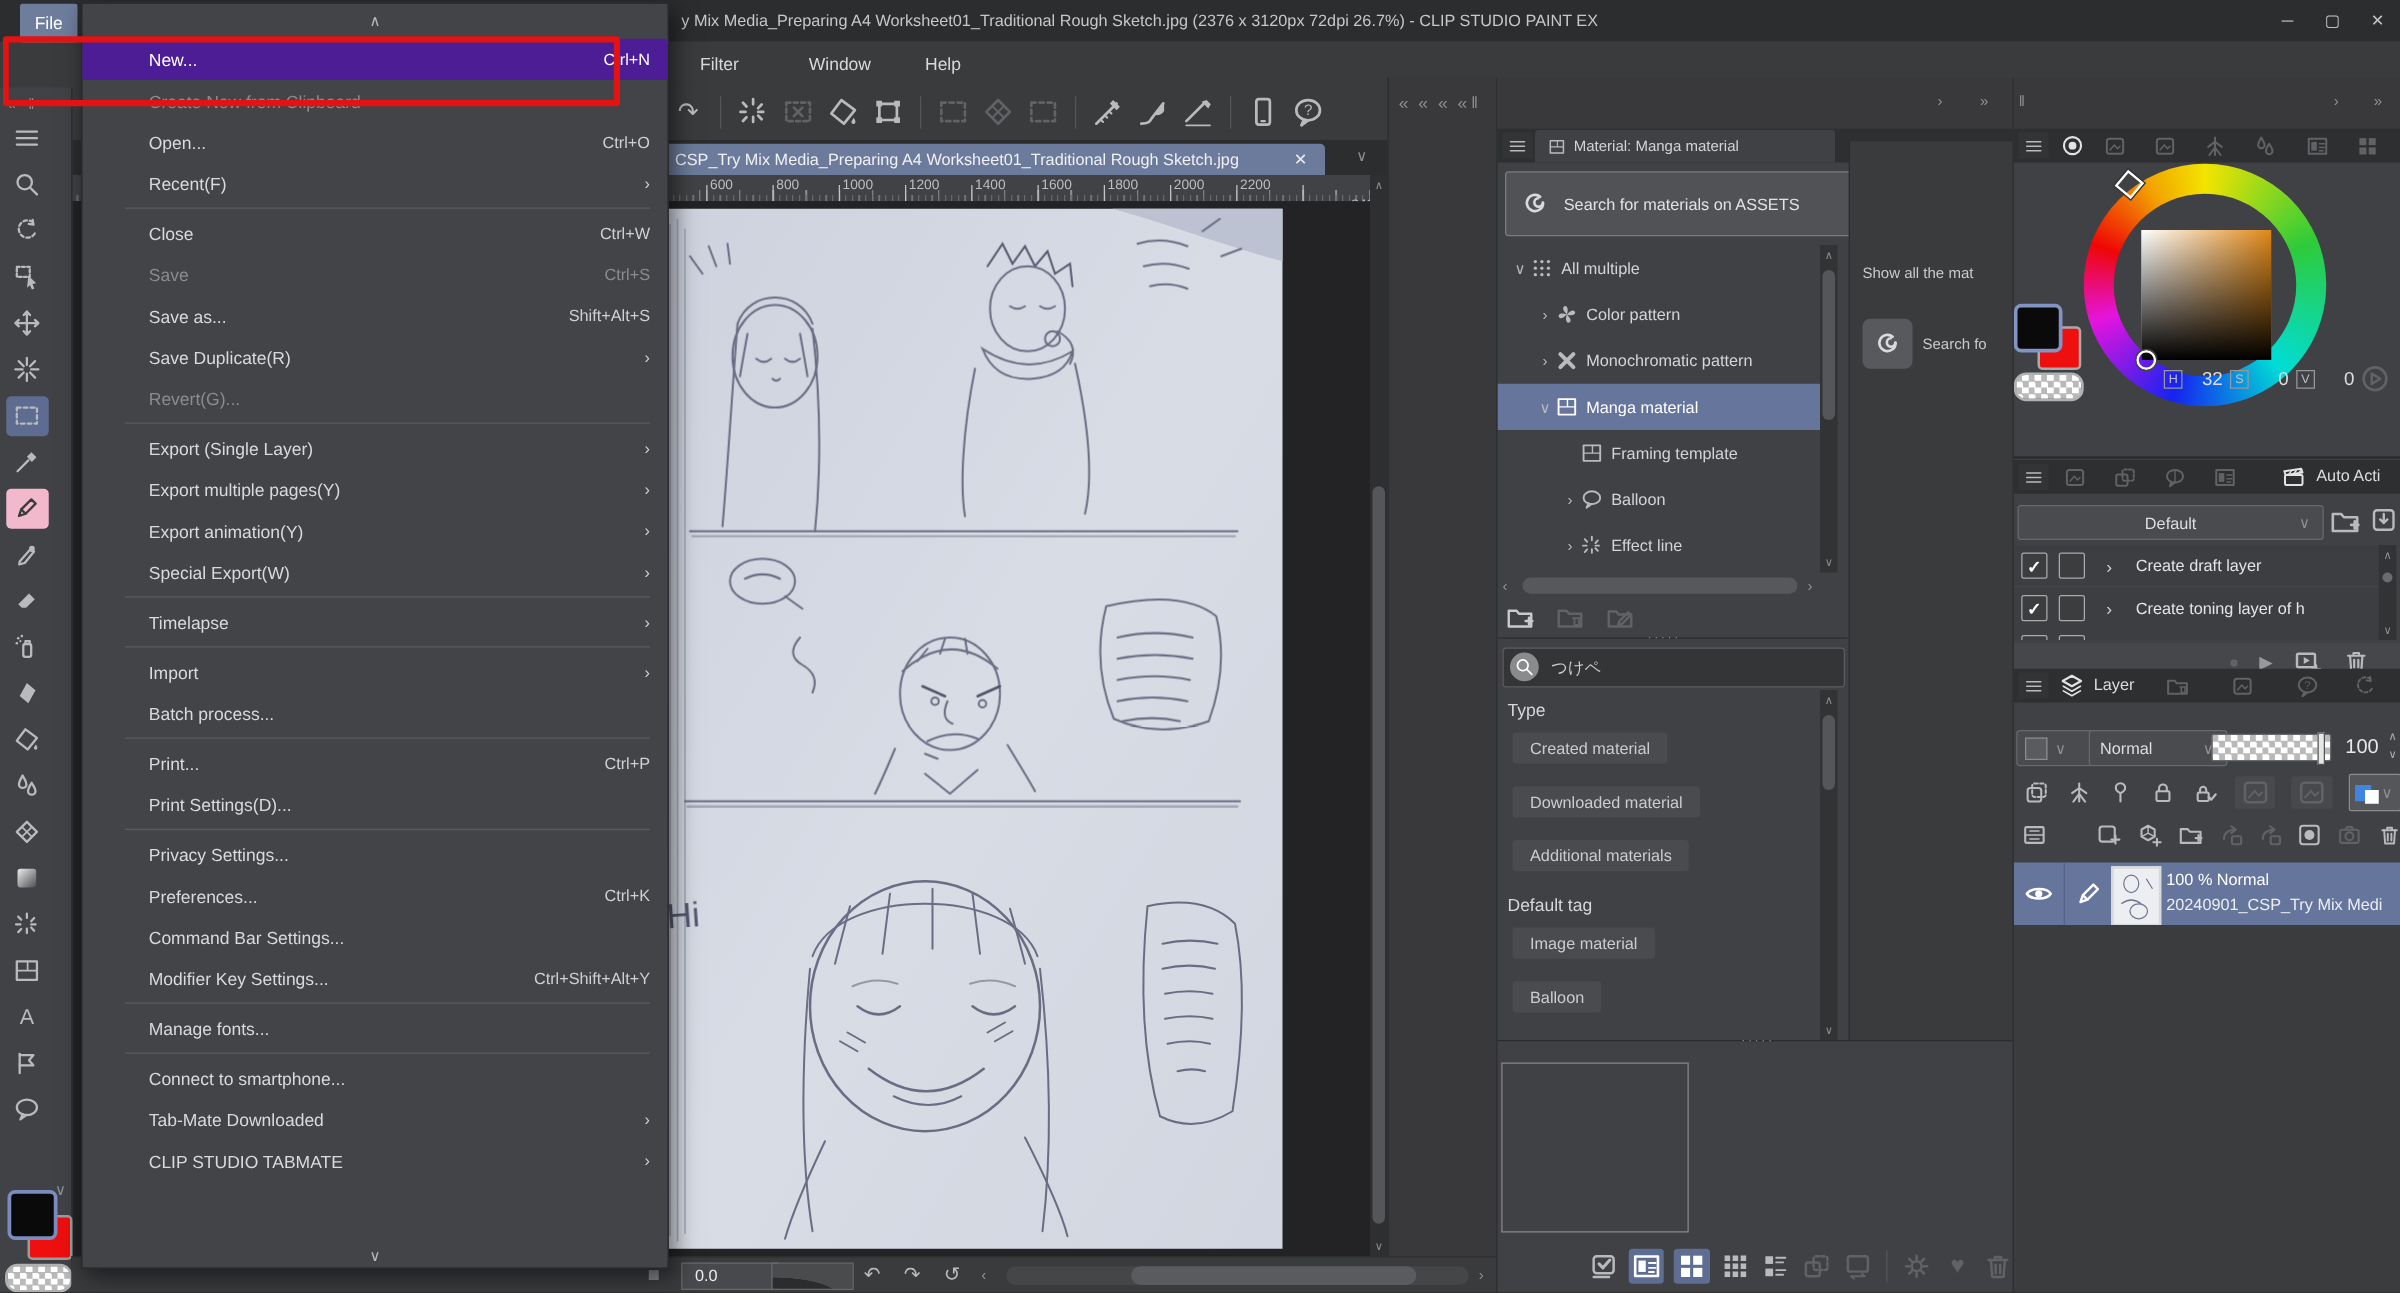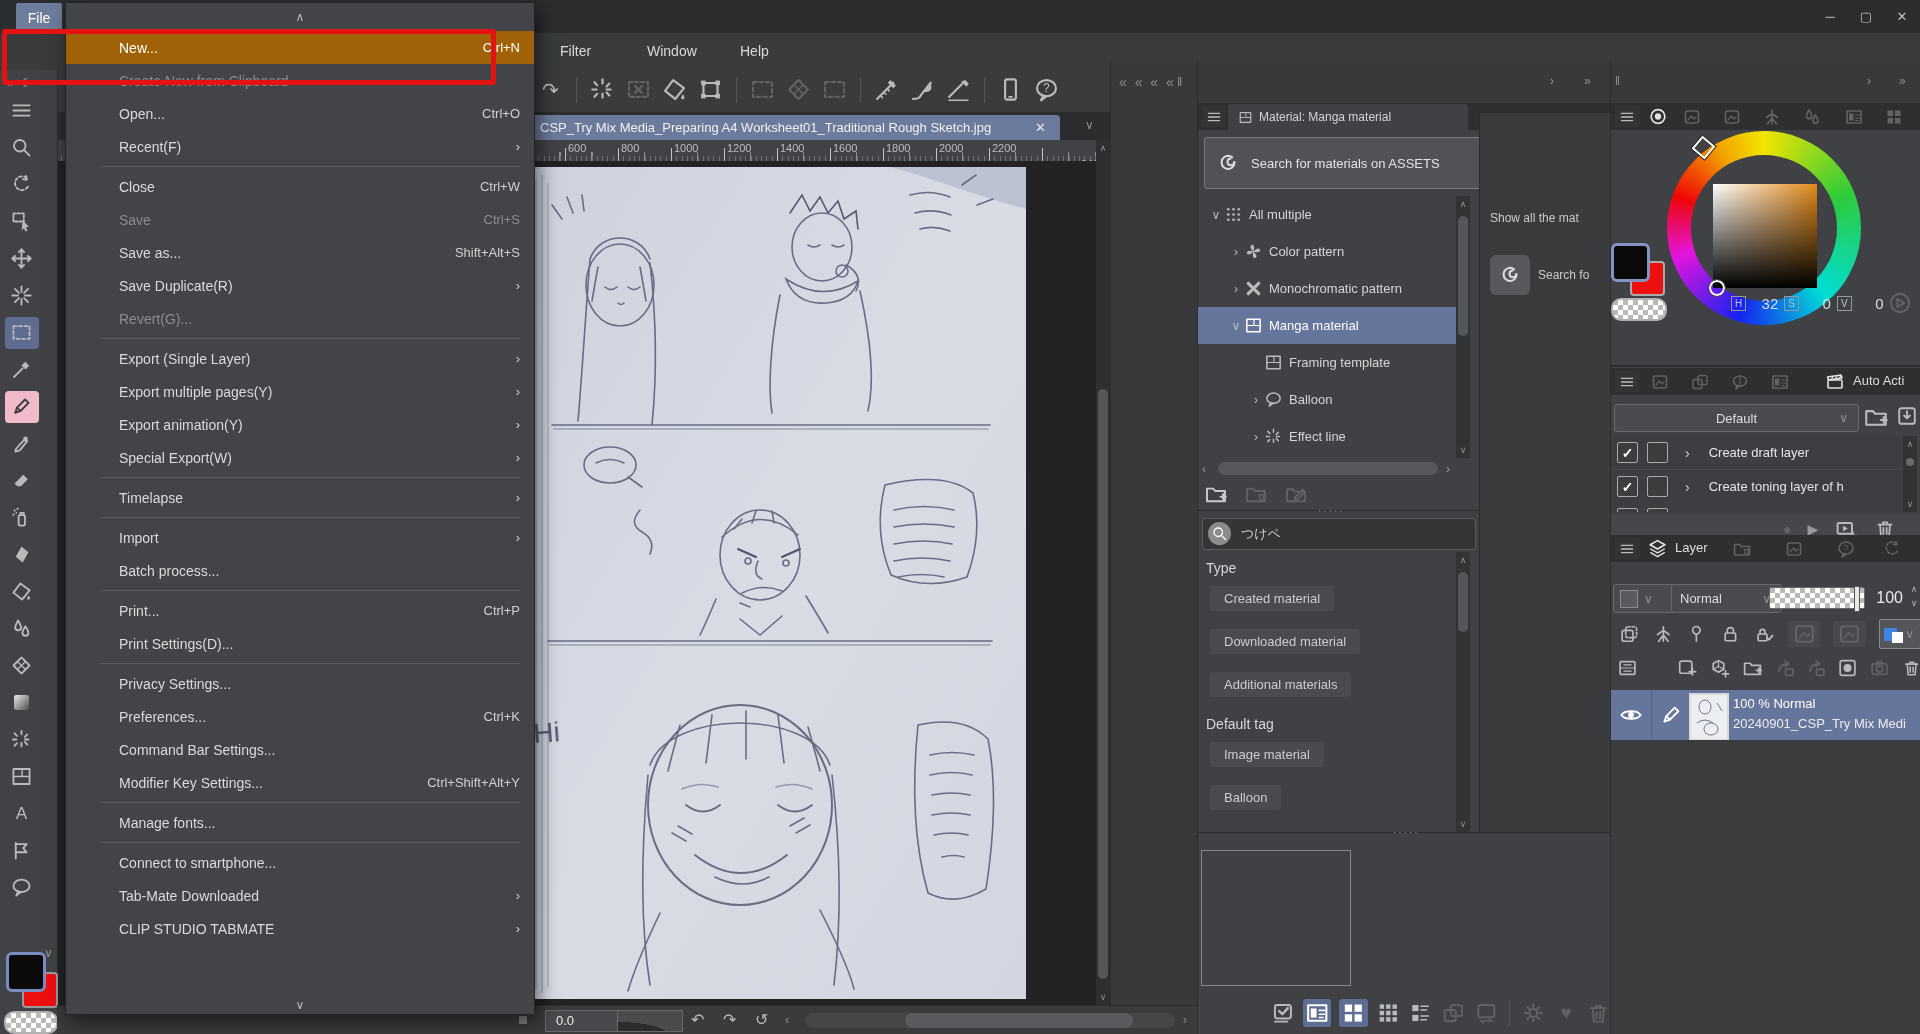--- a/index.html
+++ b/index.html
@@ -58,40 +58,41 @@
   .tagbtn{display:inline-block;background:#4a4b4e;border-radius:3px;color:#cbccce;font-size:13px;padding:5px 14px;margin:0 0 9px 12px;}
   .checker{background-image:conic-gradient(#fff 0 25%,#b9b9b9 0 50%,#fff 0 75%,#b9b9b9 0);background-size:10px 10px;}
   .cb{width:19px;height:19px;border:1.5px solid #a9aaac;background:#3c3d3f;border-radius:2px;
       display:inline-flex;align-items:center;justify-content:center;font-size:14px;color:#fff;font-weight:bold;}
   .combo{background:#4a4b4e;border:1px solid #68696c;border-radius:3px;display:flex;align-items:center;font-size:13px;color:#dedfe1;}
   .dots5{position:absolute;font-size:10px;letter-spacing:2px;color:#85868a;}
   .fm{position:absolute;left:65px;top:2px;width:468px;height:1011px;background:#434447;border:1px solid #232427;
       box-shadow:4px 6px 18px rgba(0,0,0,.55);z-index:150;}
   .fmitem{height:33px;display:flex;align-items:center;padding:0 14px 0 53px;font-size:14px;color:#d9dadc;}
   .fmitem .sc{margin-left:auto;font-size:13px;color:#cfd0d2;}
-  .fmitem.hi{background:#a16207;color:#fff;}
+  .fmitem.hi{background:#4c1d95;color:#fff;}
   .fmitem.hi .sc{color:#fff;}
   .fmitem.dd{color:#8b8c8f;}
   .fmitem.dd .sc{color:#8b8c8f;}
   .fmsep{height:7px;display:flex;align-items:center;}
   .fmsep div{height:1px;background:#5a5b5e;width:100%;margin:0 14px 0 34px;}
   .redbox{left:2px;top:29px;width:484px;height:46px;border:5px solid #e21312;border-radius:3px;z-index:200;pointer-events:none;}
   .treerow{height:37px;display:flex;align-items:center;font-size:13px;color:#d4d5d7;}
   .treerow .arr{width:16px;text-align:center;font-size:12px;color:#b8b9bb;}
   .treerow .ic{width:19px;height:19px;margin-right:6px;}
   .tsel2{background:#66759b;color:#fff;}
   .aarow{height:33px;border-bottom:1px solid #48494c;display:flex;align-items:center;gap:9px;padding-left:6px;background:#3d3e41;}
   .scrollv{position:absolute;width:14px;background:#323335;}
 </style>
 </head>
 <body>
 
 <div class="app">
 
   <div class="abs titlebar">
+    <div class="title nowrap">y Mix Media_Preparing A4 Worksheet01_Traditional Rough Sketch.jpg (2376 x 3120px 72dpi 26.7%)  - CLIP STUDIO PAINT EX</div>
     <div class="winbtn" style="left:1812px;">─</div>
     <div class="winbtn" style="left:1848px;">▢</div>
     <div class="winbtn" style="left:1884px;">✕</div>
   </div>
 
   <div class="abs menubar">
     <span class="mlabel" style="left:560px;">Filter</span>
     <span class="mlabel" style="left:647px;">Window</span>
     <span class="mlabel" style="left:740px;">Help</span>
   </div>

